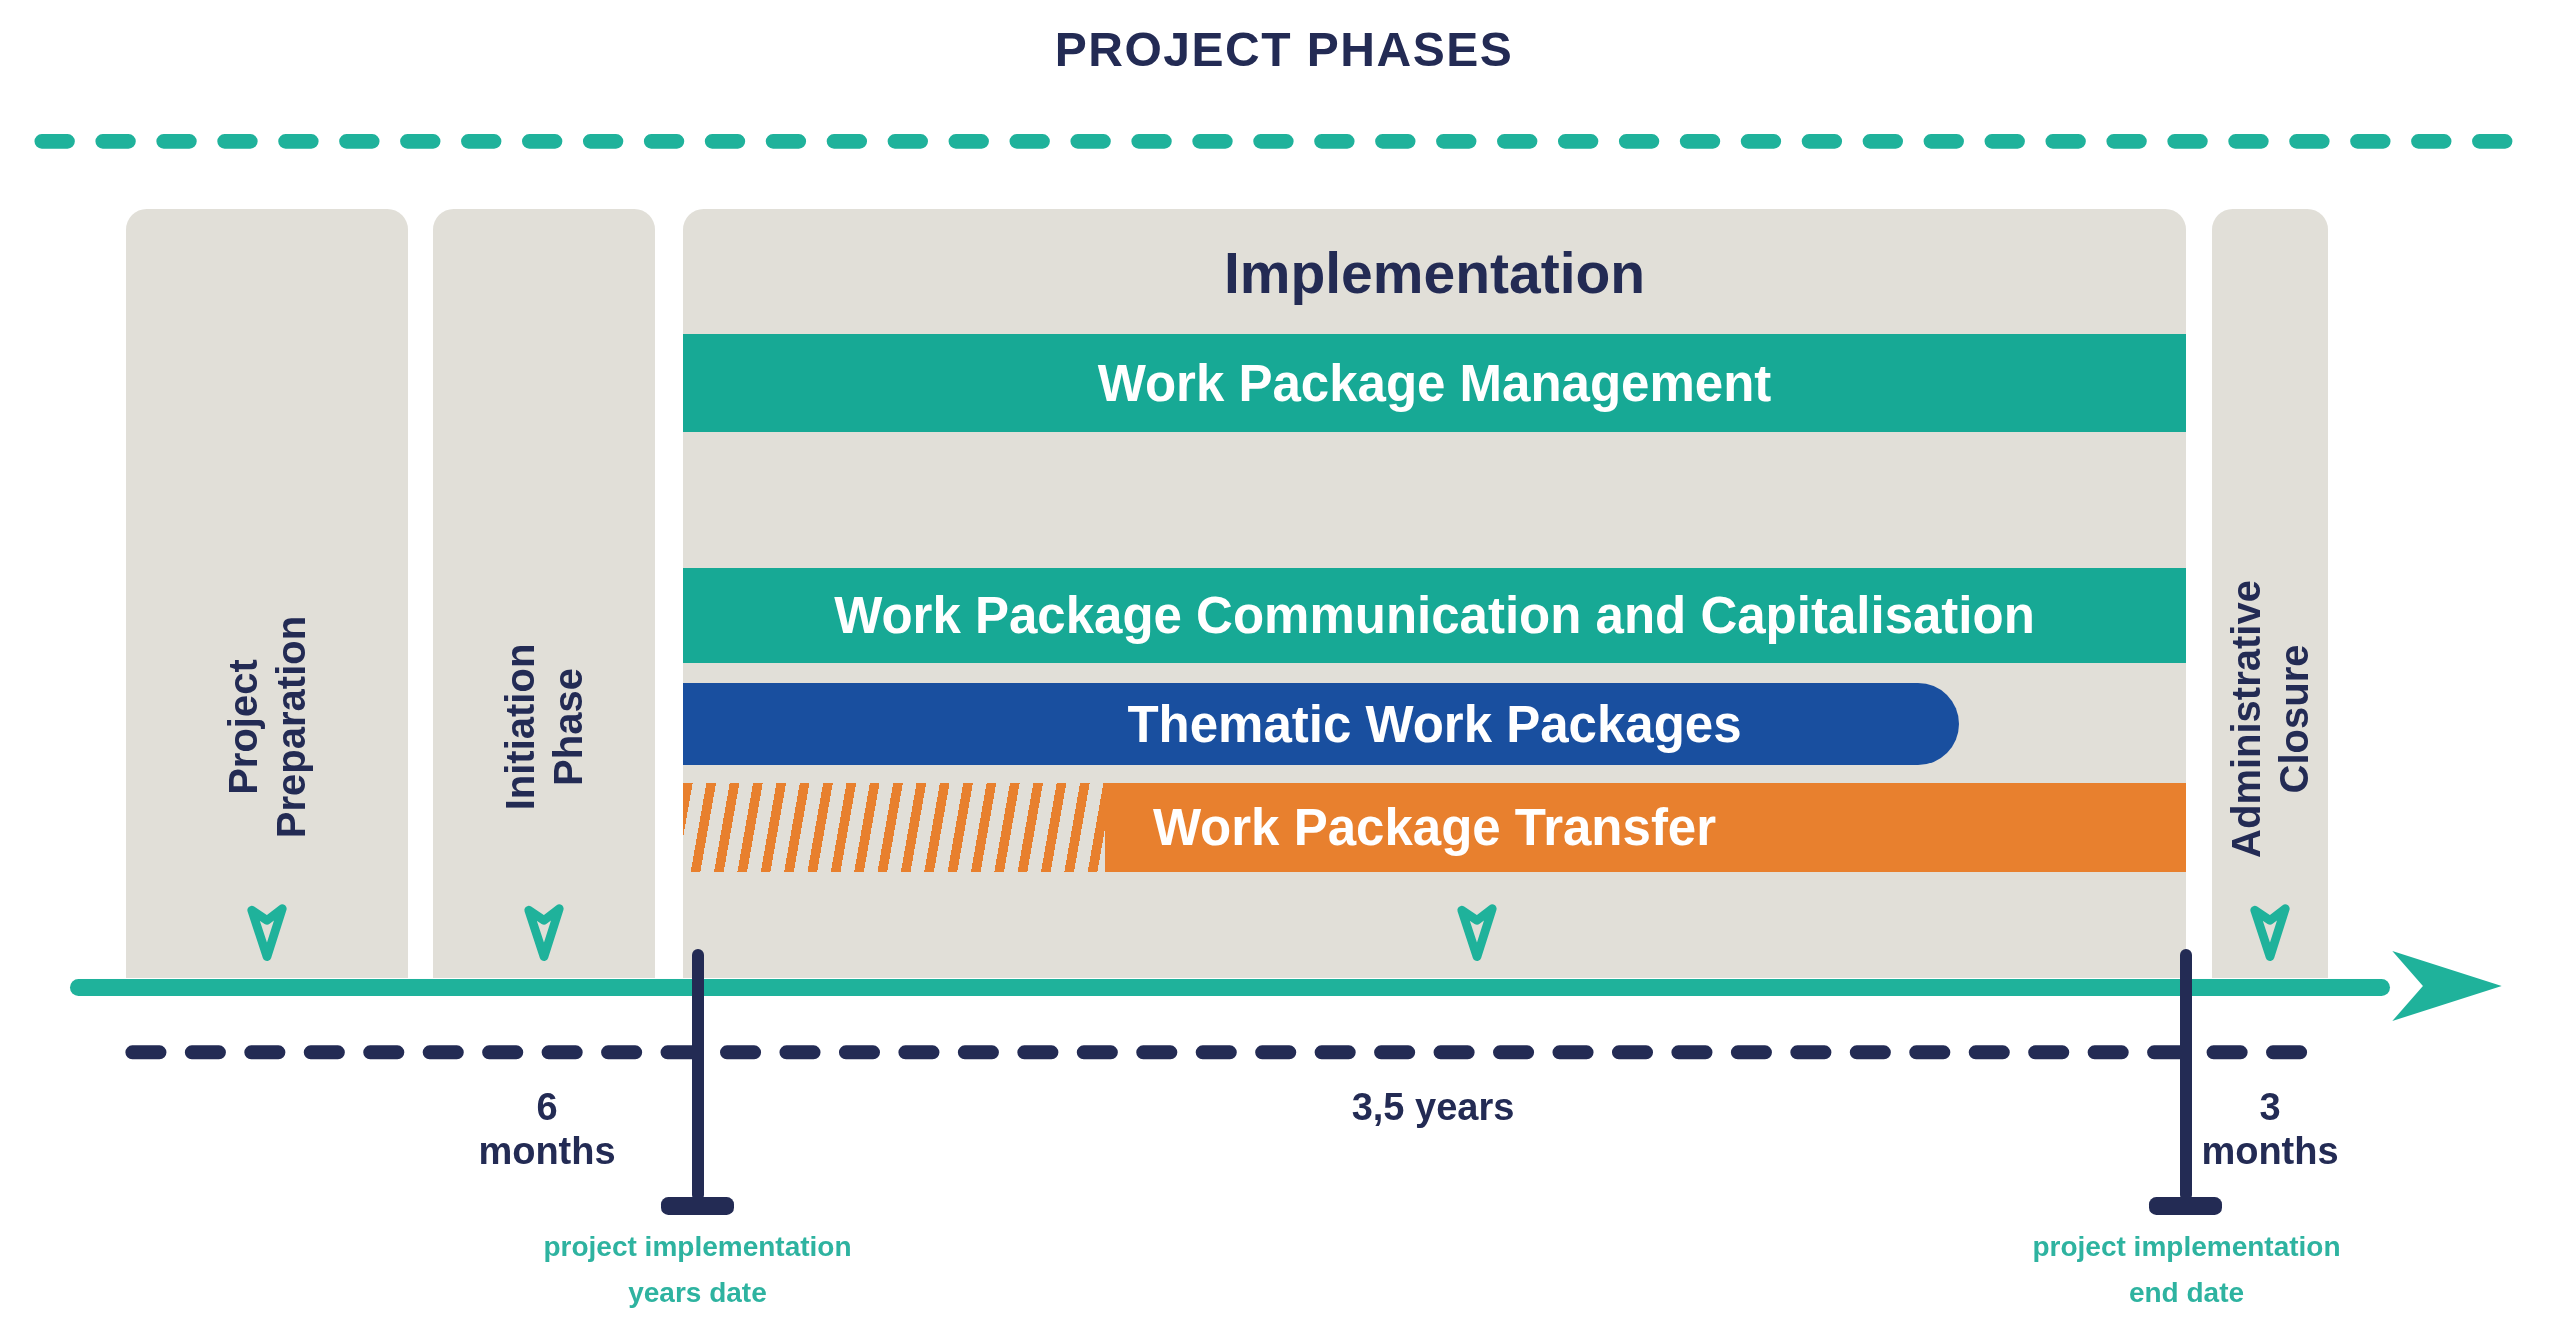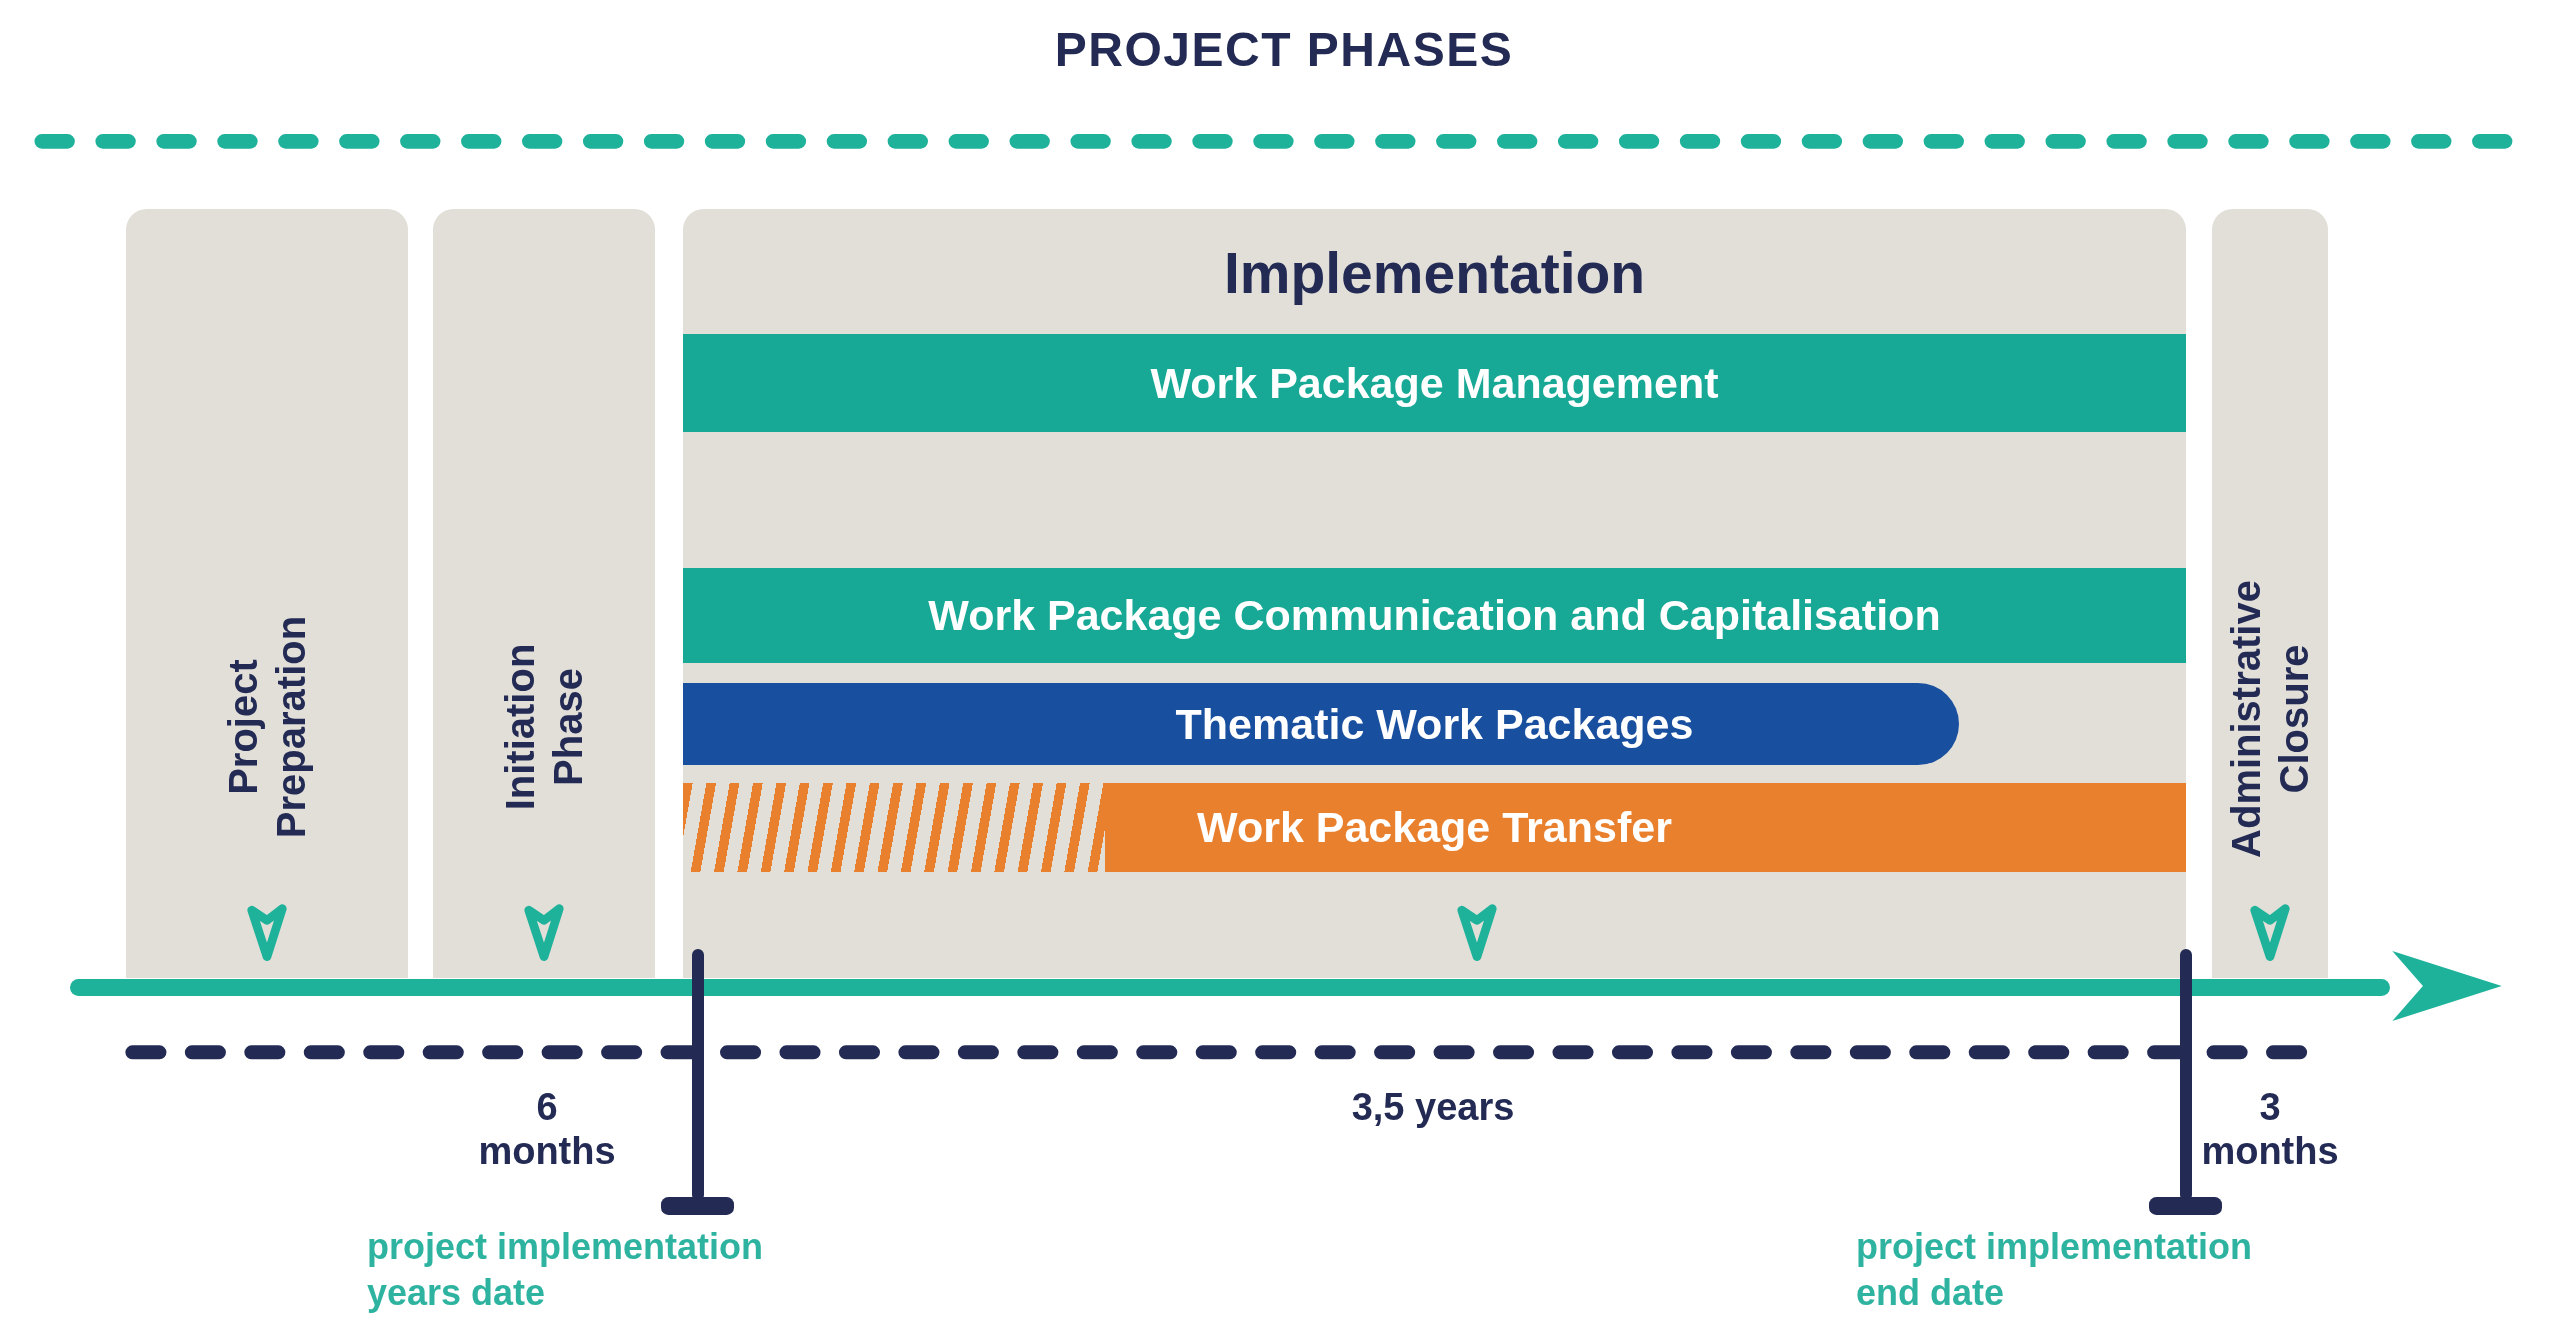--- a/index.html
+++ b/index.html
@@ -39,41 +39,41 @@
   .bar-2{top:243px;height:95px;}
   .bar-3{top:359px;height:95px;text-align:right;}
   .bar-4{top:474px;height:82px;}
   .bar-5{top:574px;height:89px;}
   .fill-teal{background:var(--teal_bar);}
   .bar-4 .fill{right:auto;width:1276px;background:var(--blue);border-radius:0 41px 41px 0;}
   .bar-5 .hatch{position:absolute;top:0;bottom:0;left:0;width:422px;
     background:repeating-linear-gradient(100deg,var(--orange) 0 9.5px,var(--column_gray) 9.5px 23px);}
   .bar-5 .solid{position:absolute;top:0;bottom:0;left:422px;right:0;background:var(--orange);}
   .bar .label{position:absolute;inset:0;display:flex;align-items:center;justify-content:center;
-    color:#ffffff;font-size:43px;}
+    color:#ffffff;font-size:51px;}
   
   .timeline-line{position:absolute;left:70px;top:979px;width:2320px;height:17px;
     border-radius:8.8px;background:var(--teal);}
   .timeline-arrow{position:absolute;left:2392px;top:951px;}
   .rule-navy{position:absolute;left:125px;top:1045px;}
   .marker{position:absolute;width:11.7px;top:949px;height:252px;background:var(--navy);border-radius:5.9px;}
   .marker-start{left:692px;}
   .marker-end{left:2180px;}
   .marker-cap{position:absolute;width:73px;height:18.4px;border-radius:7.3px;background:var(--navy);top:1197px;}
   .cap-start{left:661px;}
   .cap-end{left:2149px;}
   
   .duration{position:absolute;top:1085px;width:294px;text-align:center;color:var(--navy);
     font-size:38px;line-height:44px;}
   .duration-1{left:400px;}
   .duration-2{left:1213px;width:440px;}
   .duration-3{left:2123px;}
   
-  .caption{position:absolute;top:1224px;width:661px;text-align:left;color:var(--teal_text);
-    font-size:36px;line-height:46px;}
+  .caption{position:absolute;top:1224px;width:661px;text-align:center;color:var(--teal_text);
+    font-size:28px;line-height:46px;}
   .caption-start{left:367px;}
   .caption-end{left:1856px;}
 </style>
 </head>
 <body>
 
 <div class="canvas">
 
   <div class="page-title">PROJECT PHASES</div>
 

